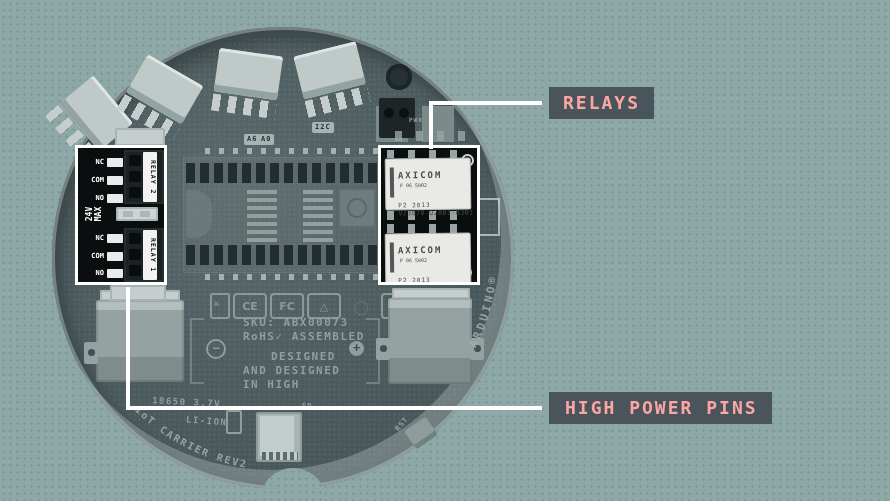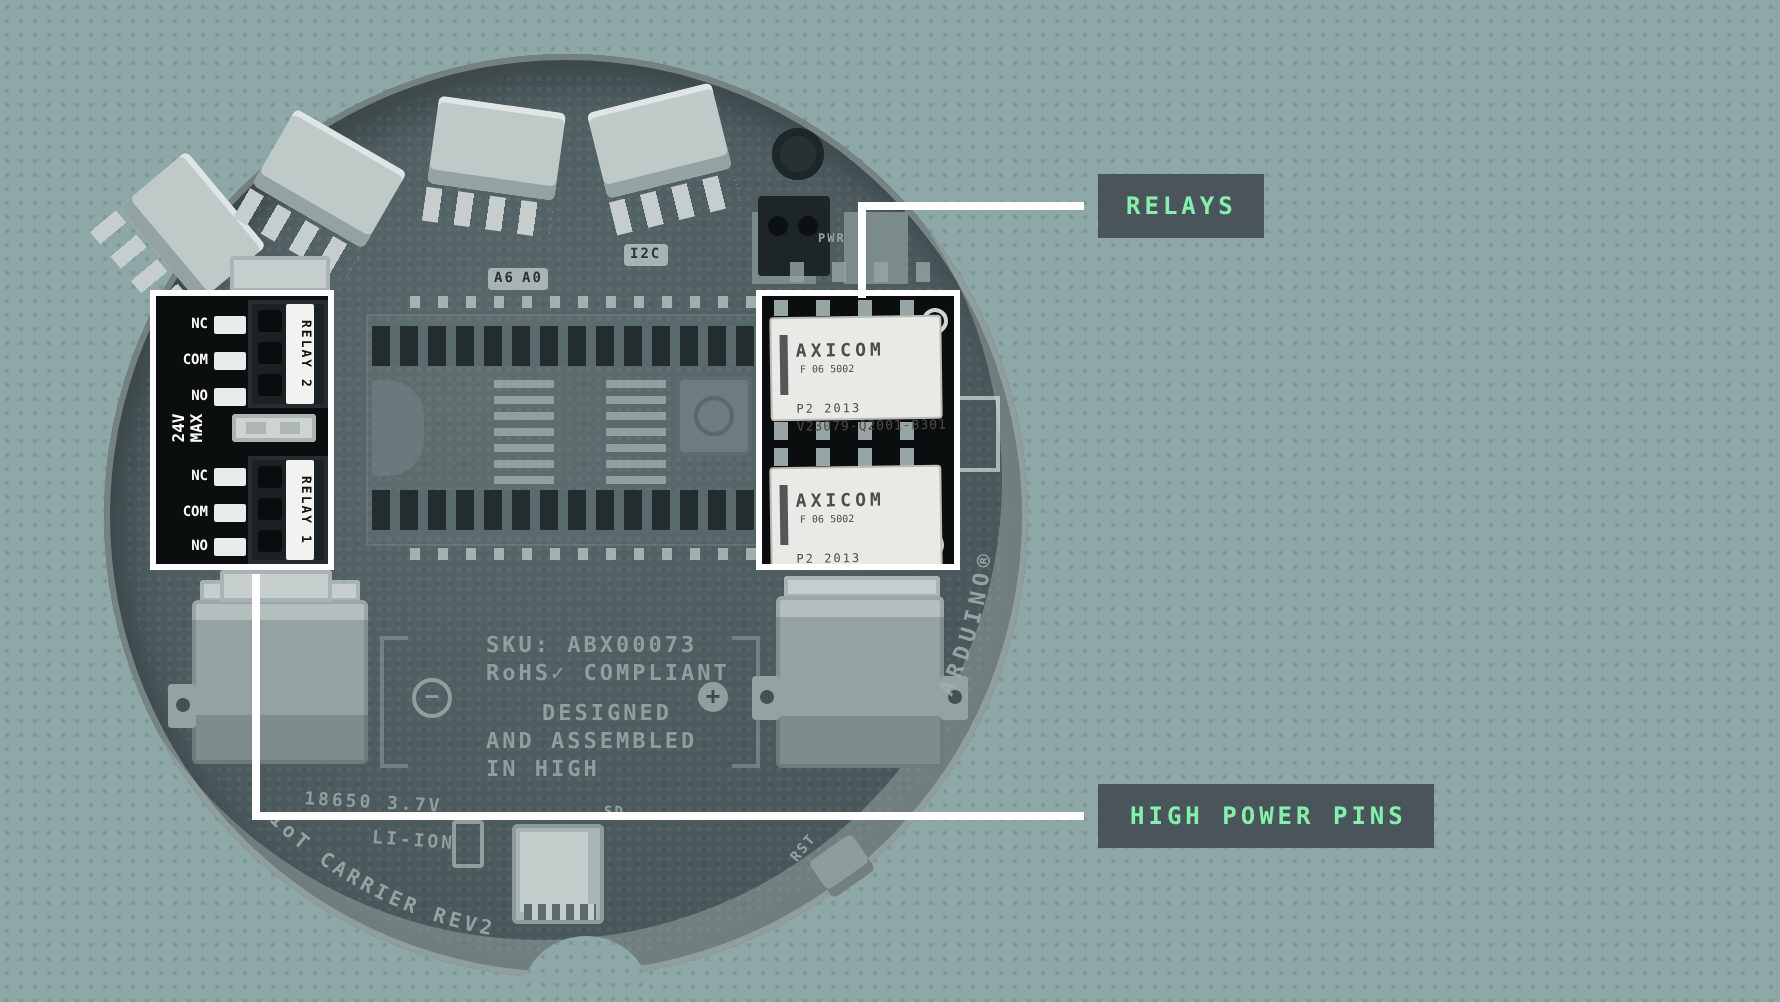--- a/index.html
+++ b/index.html
@@ -74,21 +74,21 @@
   .rbrand{font-weight:bold;font-size:9px;letter-spacing:2px;line-height:10px;display:inline-block;}
   .rcode{font-size:5px;letter-spacing:0;display:inline-block;vertical-align:top;margin-left:2px;}
   .rmodel{font-size:6px;letter-spacing:1px;line-height:8px;}
   .rpn{font-size:6.5px;letter-spacing:.5px;line-height:9px;white-space:nowrap;}
   .relaypins{background:repeating-linear-gradient(90deg,#97a5a4 0 7px,transparent 7px 21px);}
   .hcircle{border:2px solid #cfd6d5;border-radius:50%;width:9px;height:9px;}
   .silkbracket{border:2px solid rgba(222,230,229,.65);border-left:none;}
   .lighttab{background:#c5cecd;border-radius:2px;box-shadow:inset 0 0 0 2px #a7b4b3;}
   
   .cline{background:#ffffff;}
-  .clabel{color:#86efac;font-weight:bold;font-size:12px;letter-spacing:2px;line-height:32px;height:32px;padding:0 14px;white-space:nowrap;}
+  .clabel{color:#fca5a5;font-weight:bold;font-size:18px;letter-spacing:2px;line-height:32px;height:32px;padding:0 14px;white-space:nowrap;}
   .edge-text{fill:#a0b1af;font-family:"DejaVu Sans Mono","Liberation Mono",monospace;font-weight:bold;opacity:.85;}
 </style>
 </head>
 <body>
 
 <div class="stage">
 
   <div class="abs board"></div>
 
   <div class="abs mkrzone"></div>
@@ -123,25 +123,34 @@
   <div class="abs conn-tag" style="left:258px;top:134px;">A0</div>
   <div class="abs conn-tag" style="left:312px;top:122px;">I2C</div>
 
   <div class="abs buzzer" style="left:386px;top:64px;"></div>
   <div class="abs pwrblock" style="left:379px;top:98px;">
     <div class="abs pwrhole" style="left:5px;top:10px;"></div>
     <div class="abs pwrhole" style="left:20px;top:10px;"></div>
   </div>
   <div class="abs tinytext" style="left:409px;top:116px;">PWR</div>
 
+  <div class="abs certrow" style="left:210px;top:293px;">
+    <div class="weee"></div>
+    <div class="cert">CE</div>
+    <div class="cert">FC</div>
+    <div class="cert">△</div>
+    <div class="cert faint">○</div>
+    <div class="cert uk">UK CA</div>
+    <div class="cert">IC</div>
+  </div>
 
   <div class="abs silk" style="left:243px;top:316px;">SKU: ABX00073</div>
-  <div class="abs silk" style="left:243px;top:330px;">RoHS✓ COMPLIANT</div>
+  <div class="abs silk" style="left:243px;top:330px;">RoHS✓ ASSEMBLED</div>
   <div class="abs silk" style="left:243px;top:350px;margin-left:28px;">DESIGNED</div>
-  <div class="abs silk" style="left:243px;top:364px;">AND ASSEMBLED</div>
+  <div class="abs silk" style="left:243px;top:364px;">AND DESIGNED</div>
   <div class="abs silk" style="left:243px;top:378px;">IN HIGH</div>
   <div class="abs bracketL" style="left:190px;top:318px;"></div>
   <div class="abs bracketR" style="left:366px;top:318px;"></div>
   <div class="abs bat-minus" style="left:206px;top:339px;">−</div>
   <div class="abs bat-plus" style="left:349px;top:341px;">+</div>
 
   <div class="abs silk" style="left:152px;top:397px;font-size:9px;transform:rotate(3deg);">18650 3.7V</div>
   <div class="abs silk" style="left:186px;top:416px;font-size:9px;transform:rotate(4deg);">LI-ION</div>
   <div class="abs batticon" style="left:226px;top:410px;"></div>
 

